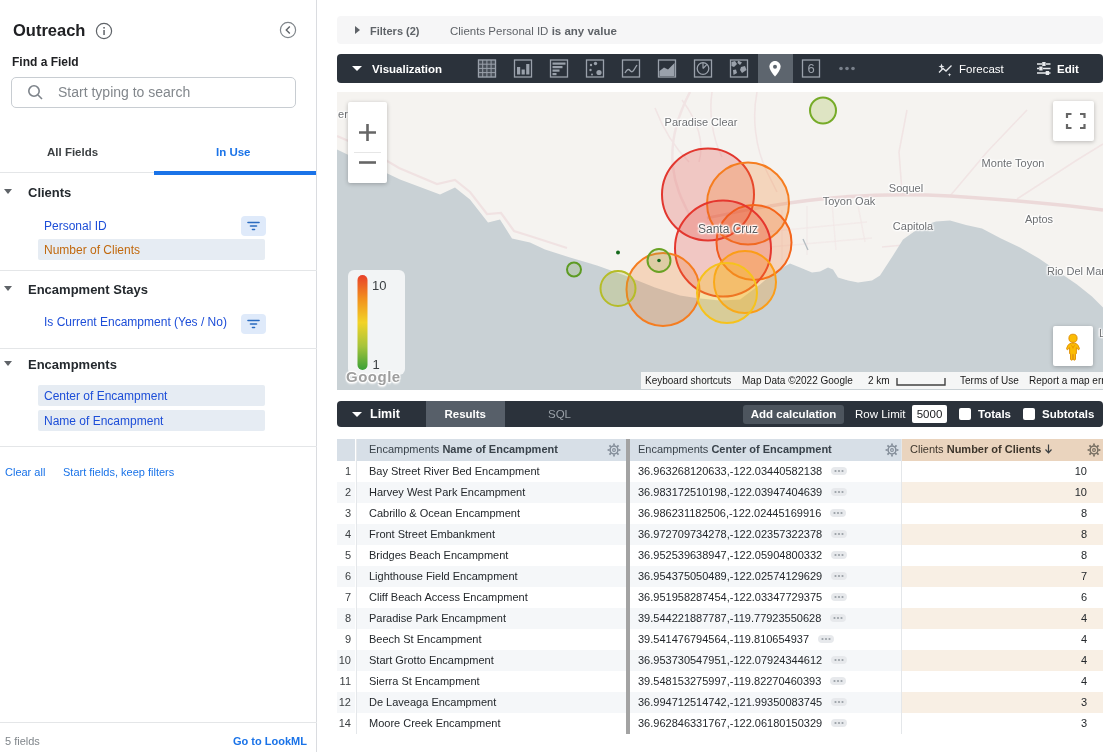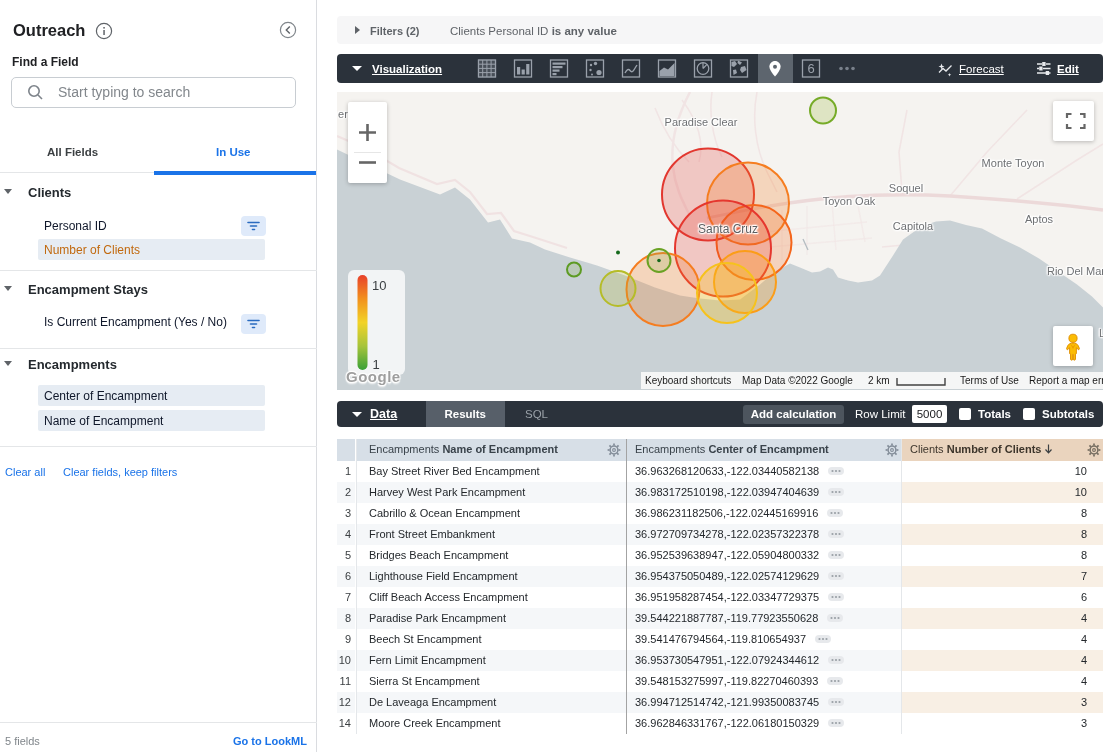--- a/index.html
+++ b/index.html
@@ -12,56 +12,56 @@
   #sb-find { position:absolute; left:12px; top:55px; font-size:12px; font-weight:bold; color:#202124; }
   #sb-search { position:absolute; left:11px; top:77px; width:285px; height:31px; border:1px solid #c8cdd2; border-radius:5px; }
   #sb-search-ph { position:absolute; left:58px; top:84px; font-size:14px; color:#82878c; }
   .tab { position:absolute; top:146px; font-size:11.5px; font-weight:bold; }
   #tab-all { left:47px; color:#3c4043; }
   #tab-inuse { left:216px; color:#1a73e8; }
   #tab-line-gray { position:absolute; left:0; top:172px; width:317px; height:1px; background:#e4e6e8; }
   #tab-line-blue { position:absolute; left:154px; top:171px; width:162px; height:4px; background:#1a73e8; }
   .sec-head { position:absolute; left:28px; font-size:13px; font-weight:bold; color:#24292e; }
   .sec-caret { position:absolute; left:4px; width:0; height:0; border-left:4.5px solid transparent; border-right:4.5px solid transparent; border-top:5px solid #5f6368; }
-  .field { position:absolute; left:44px; font-size:12px; color:#0f172a; white-space:nowrap; }
+  .field { position:absolute; left:44px; font-size:12px; color:#1d4ed8; white-space:nowrap; }
   .field-hl { position:absolute; left:38px; width:227px; height:21px; background:#e6ecf3; border-radius:2px; }
   .filter-pill { position:absolute; left:241px; width:25px; height:20px; background:#dfeafa; border-radius:4px; }
   .sep { position:absolute; left:0; width:317px; height:1px; background:#e4e6e8; }
   .bluelink { font-size:11px; color:#1a73e8; font-weight:bold; position:absolute; }
   #sb-count { position:absolute; left:5px; top:735px; font-size:11px; color:#80868b; }
 
   
   #filterbar { position:absolute; left:337px; top:16px; width:766px; height:28px; background:#f6f6f7; border-radius:4px; }
   #filterbar .ftxt { position:absolute; top:8.5px; font-size:11.5px; color:#5f6368; }
   #vizbar, #databar { position:absolute; left:337px; width:766px; background:#2b323b; border-radius:4px; color:#fff; }
   #vizbar { top:54px; height:29px; }
   #databar { top:401px; height:26px; }
   .wcaret { position:absolute; width:0; height:0; border-left:5px solid transparent; border-right:5px solid transparent; border-top:5.5px solid #fff; }
-  .bartitle { position:absolute; font-size:11.5px; font-weight:bold; color:#fff;text-decoration:underline; }
+  .bartitle { position:absolute; font-size:11.5px; font-weight:bold; color:#fff; }
   #vizsel { position:absolute; left:421px; top:0; width:35px; height:29px; background:#5d656e; }
   #databar .dtab { position:absolute; top:0; height:26px; line-height:26px; font-size:11.5px; text-align:center; }
   #addcalc { position:absolute; left:406px; top:4px; width:101px; height:19px; background:#4d555e; border-radius:3px; color:#fff; font-size:11.5px; font-weight:bold; text-align:center; line-height:19px; }
   #rowlimit-input { position:absolute; left:575px; top:4px; width:35px; height:18px; background:#fff; border-radius:2px; color:#202124; font-size:11.5px; text-align:center; line-height:18px; }
   .cbx { position:absolute; top:7px; width:12px; height:12px; background:#fff; border-radius:2px; }
 
   
   #map { position:absolute; left:337px; top:92px; width:766px; height:298px; background:#f5f3f0; overflow:hidden; }
   .gmbtn { position:absolute; background:#fff; border-radius:2px; box-shadow:0 1px 4px rgba(0,0,0,.25); }
   .maplabel { position:absolute; font-size:11px; color:#6e7073; white-space:nowrap; text-shadow:-1px 0 2px #fff,1px 0 2px #fff,0 1px 2px #fff,0 -1px 2px #fff, -1px -1px 1px #fff, 1px 1px 1px #fff; transform:translate(-50%,-50%); }
   #legend { position:absolute; left:11px; top:178px; width:57px; height:105px; background:rgba(255,255,255,.75); border-radius:6px; }
   #attrib { position:absolute; left:288px; top:280px; width:478px; height:17px; background:rgba(250,250,250,.88); font-size:10px; color:#1a1a1a;margin-left:16px; }
   #attrib span { position:absolute; top:3px; white-space:nowrap; }
 
   
   #tablewrap { position:absolute; left:337px; top:439px; width:766px; }
   .trow { position:absolute; left:0; width:766px; height:21px; }
   .tcell { position:absolute; top:0; height:21px; font-size:11px; color:#24282c; line-height:21px; white-space:nowrap; overflow:hidden; }
   .c-num  { left:0; width:18px; text-align:right; padding-right:4px; color:#3c4043; }
   .c-name { left:19px; width:270px; padding-left:12px; border-left:1px solid #e4e7ea; }
-  .c-ctr  { left:289px; width:275px; padding-left:8px; border-left:1px solid #a3a3a3; }
+  .c-ctr  { left:289px; width:275px; padding-left:8px; border-left:4px solid #a3a3a3; }
   .c-cli  { left:564px; width:202px; text-align:right; padding-right:16px; border-left:1px solid #e4e7ea; }
   .hc { background:#d7dfe7; color:#39424a; }
   .hcm { background:#ead4be; color:#3d352b; }
   .dotpill { display:inline-block; width:16px; height:8px; background:#e7e9ec; border-radius:4px; margin-left:6px; vertical-align:middle; position:relative; top:-1px; text-align:center; line-height:4px; color:#9aa0a6; font-size:9px; letter-spacing:1px; }
 </style>
 </head>
 <body>
 
 <div id="sidebar">
   <div id="sb-title">Outreach</div>
@@ -114,21 +114,21 @@
 
   <div class="sec-caret" style="top:361px"></div>
   <div class="sec-head" style="top:357px">Encampments</div>
   <div class="field-hl" style="top:385px"></div>
   <div class="field" style="top:389px">Center of Encampment</div>
   <div class="field-hl" style="top:410px"></div>
   <div class="field" style="top:414px">Name of Encampment</div>
   <div class="sep" style="top:446px"></div>
 
   <div class="bluelink" style="left:5px;top:466px;font-weight:normal">Clear all</div>
-  <div class="bluelink" style="left:63px;top:466px;font-weight:normal">Clear fields, keep filters</div>
+  <div class="bluelink" style="left:63px;top:466px;font-weight:normal">Start fields, keep filters</div>
 
   <div class="sep" style="top:722px"></div>
   <div id="sb-count">5 fields</div>
   <div class="bluelink" style="left:233px;top:735px;white-space:nowrap">Go to LookML</div>
 </div>
 
 <div id="filterbar">
   <div class="abs" style="left:17.5px;top:10px;width:0;height:0;border-top:4.5px solid transparent;border-bottom:4.5px solid transparent;border-left:5.5px solid #5f6368"></div>
   <div class="ftxt" style="left:33px;color:#5f6368;font-weight:bold;font-size:11px;top:9px">Filters (2)</div>
   <div class="ftxt" style="left:113px">Clients Personal ID <b>is any value</b></div>
@@ -333,23 +333,23 @@
     <span style="left:319px">Terms of Use</span>
     <span style="left:388px">Report a map error</span>
     <svg class="abs" style="left:255px;top:6px" width="50" height="8" viewBox="0 0 50 8">
         <path d="M1 0 V7 H49 V0" fill="none" stroke="#424242" stroke-width="1.4"></path>
       </svg>
   </div>
 </div>
 
 <div id="databar">
   <div class="wcaret" style="left:15px;top:10.5px"></div>
-  <div class="bartitle" style="left:33px;top:6px;font-size:12.5px">Data</div>
+  <div class="bartitle" style="left:33px;top:6px;font-size:12.5px">Limit</div>
   <div class="dtab" style="left:88.5px;width:79.5px;background:#575f69;font-weight:bold">Results</div>
-  <div class="dtab" style="left:188px;width:46px;color:#9aa1a8;text-align:left">SQL</div>
+  <div class="dtab" style="left:188px;width:46px;color:#9aa1a8;text-align:right">SQL</div>
   <div id="addcalc">Add calculation</div>
   <div class="dtab" style="left:518px;width:70px;white-space:nowrap;text-align:left">Row Limit</div>
   <div id="rowlimit-input">5000</div>
   <div class="cbx" style="left:622px"></div>
   <div class="dtab" style="left:641px;width:42px;font-weight:bold;text-align:left">Totals</div>
   <div class="cbx" style="left:686px"></div>
   <div class="dtab" style="left:705px;width:62px;font-weight:bold;text-align:left">Subtotals</div>
 </div>
 
 <div id="tablewrap">
@@ -494,21 +494,21 @@
 <div class="tcell c-name" style="background:#ffffff">Beech St Encampment</div>
 <div class="tcell c-ctr" style="background:#ffffff">39.541476794564,-119.810654937 <span class="dotpill"><svg width="16" height="8" viewBox="0 0 16 8">
             <circle cx="4.5" cy="4" r="1.1" fill="#9aa0a6"></circle>
             <circle cx="8" cy="4" r="1.1" fill="#9aa0a6"></circle>
             <circle cx="11.5" cy="4" r="1.1" fill="#9aa0a6"></circle>
           </svg></span></div>
 <div class="tcell c-cli" style="background:#ffffff">4</div>
 </div>
 <div class="trow" style="top:211.0px">
 <div class="tcell c-num" style="background:#f5f7f9">10</div>
-<div class="tcell c-name" style="background:#f5f7f9">Fern Limit Encampment</div>
+<div class="tcell c-name" style="background:#f5f7f9">Start Grotto Encampment</div>
 <div class="tcell c-ctr" style="background:#f5f7f9">36.953730547951,-122.07924344612 <span class="dotpill"><svg width="16" height="8" viewBox="0 0 16 8">
             <circle cx="4.5" cy="4" r="1.1" fill="#9aa0a6"></circle>
             <circle cx="8" cy="4" r="1.1" fill="#9aa0a6"></circle>
             <circle cx="11.5" cy="4" r="1.1" fill="#9aa0a6"></circle>
           </svg></span></div>
 <div class="tcell c-cli" style="background:#f8efe4">4</div>
 </div>
 <div class="trow" style="top:232.1px">
 <div class="tcell c-num" style="background:#ffffff">11</div>
 <div class="tcell c-name" style="background:#ffffff">Sierra St Encampment</div>

